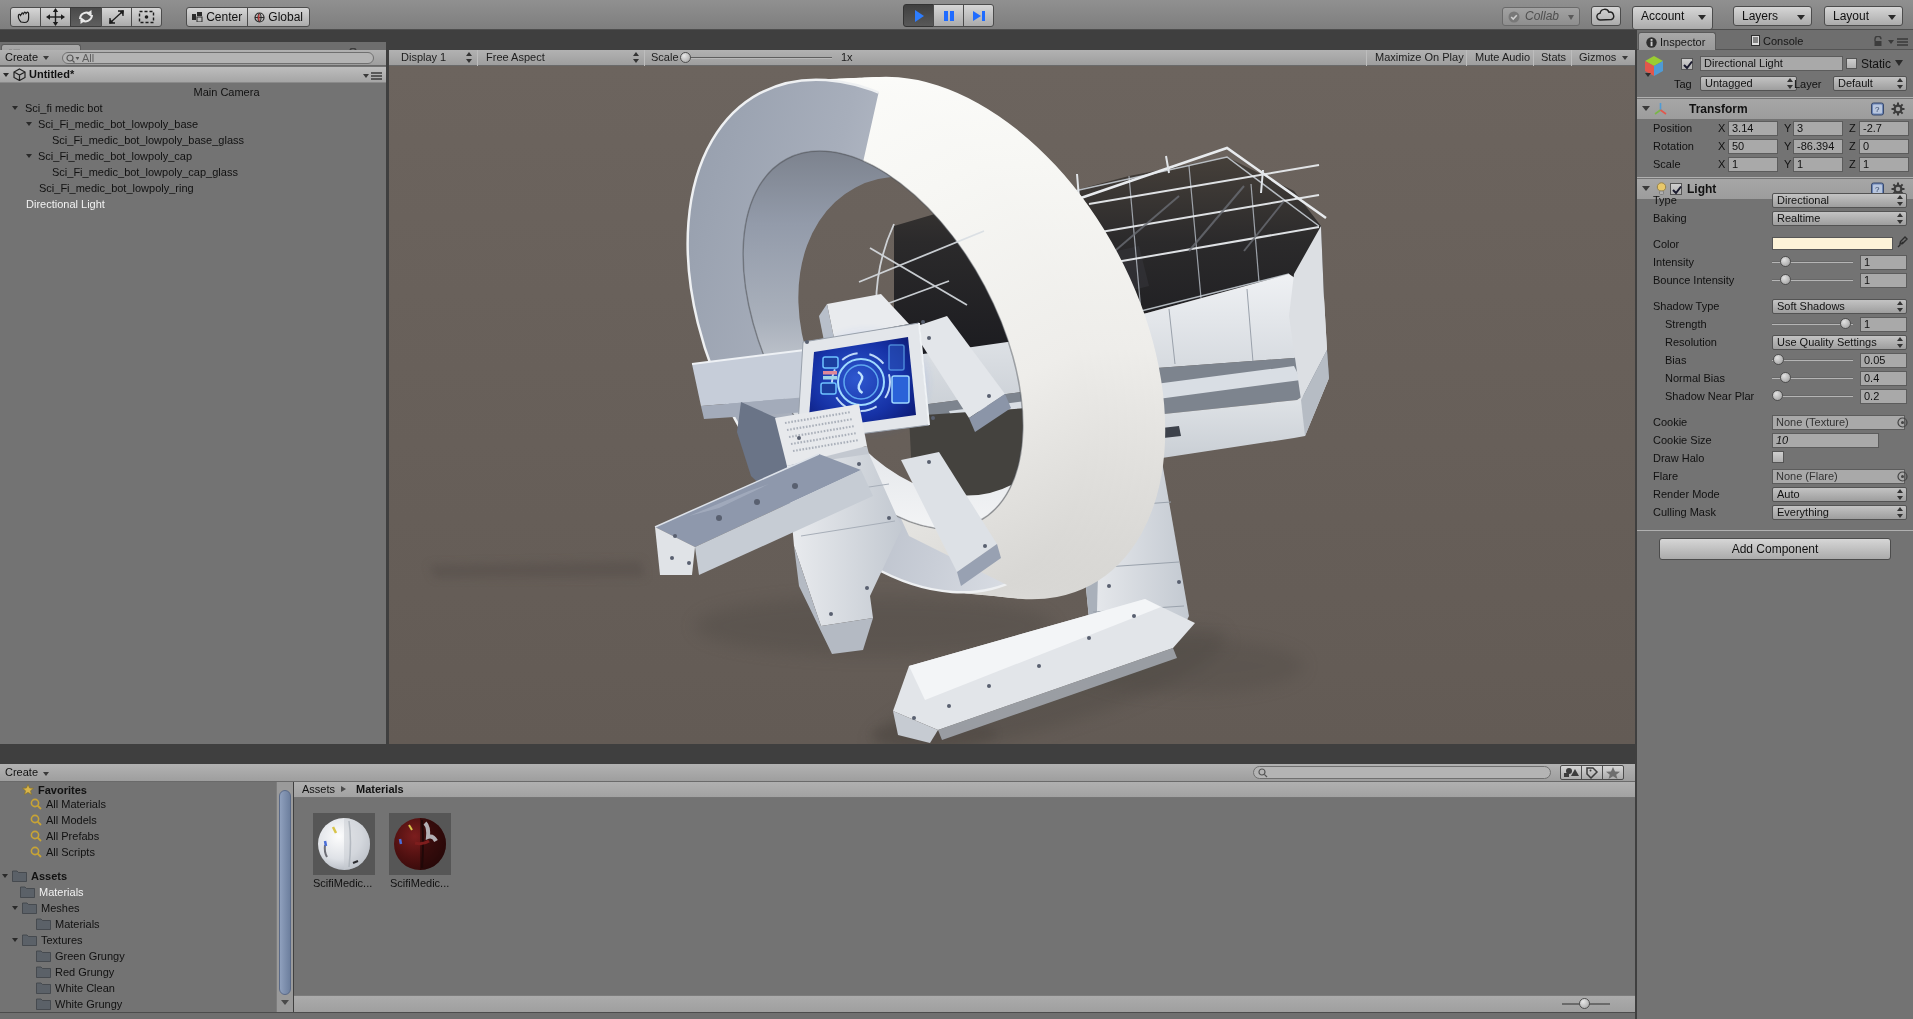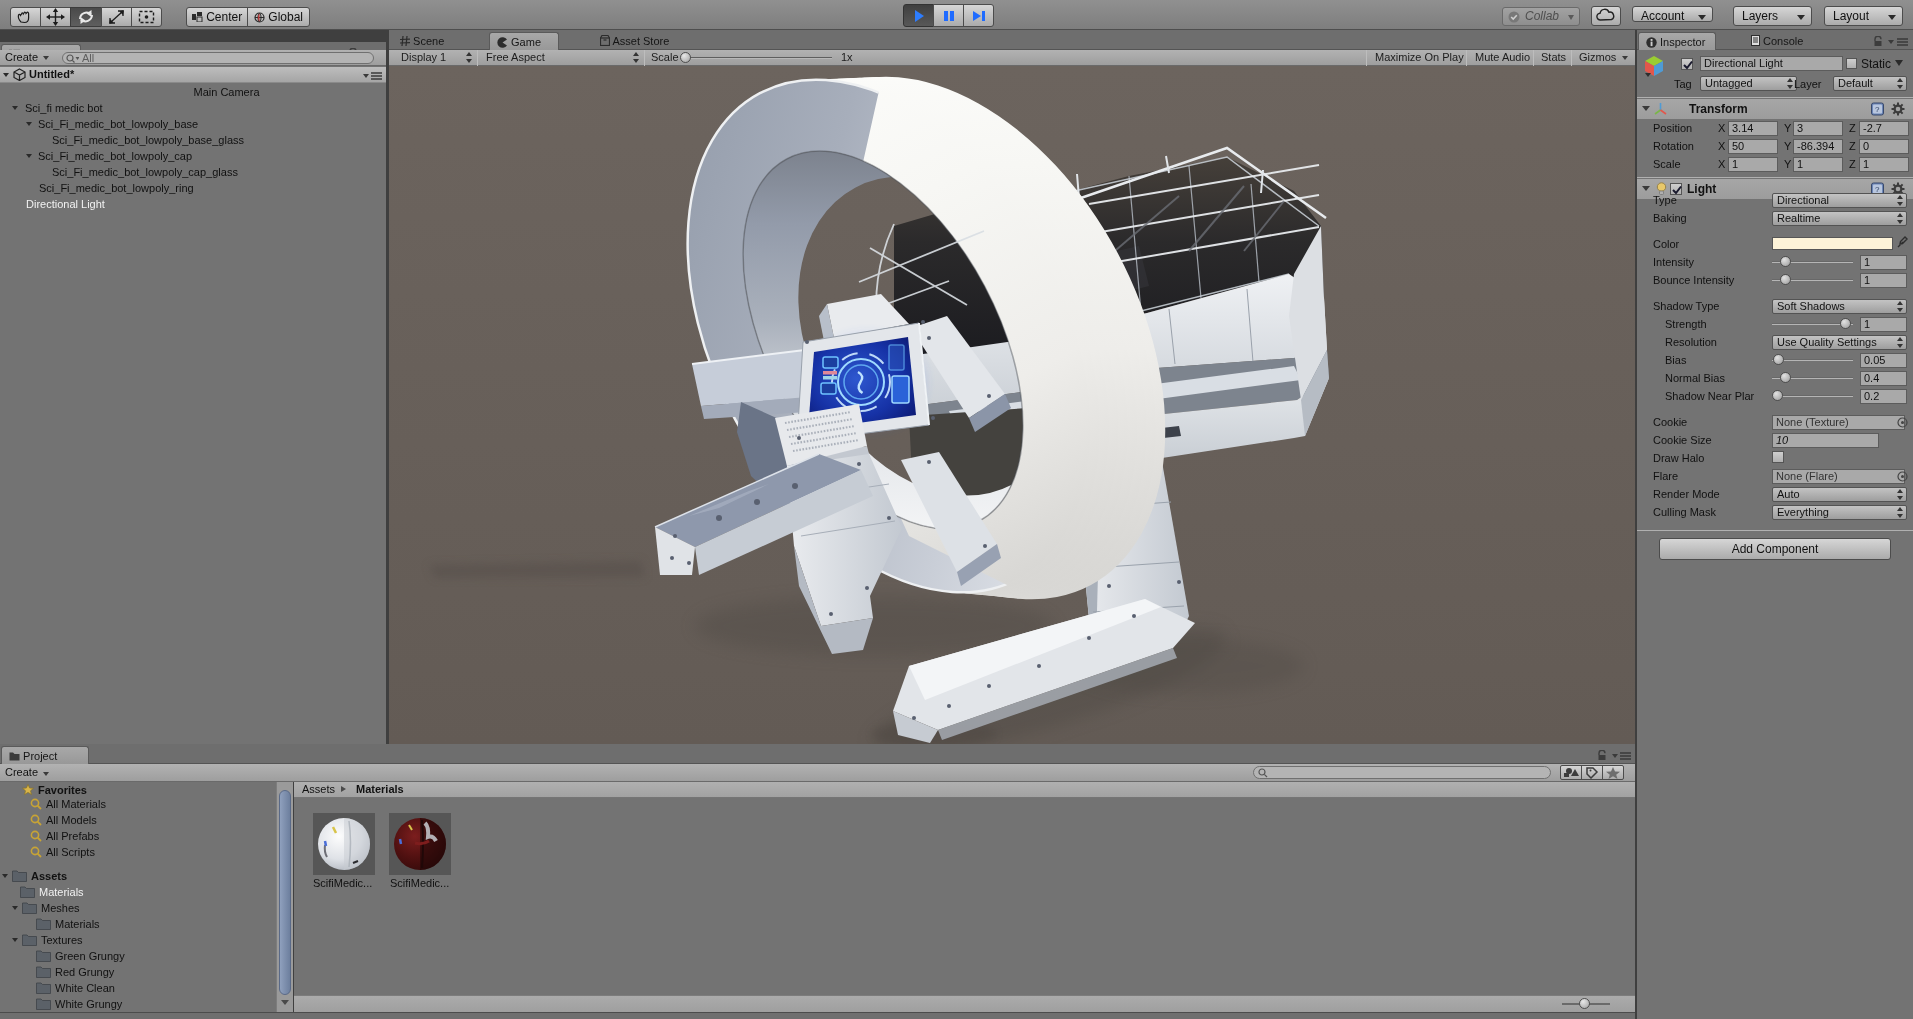--- a/index.html
+++ b/index.html
@@ -113,21 +113,21 @@
       <path d="M3.2 6 L5.2 8 L8.8 4.2" stroke="#cfcfcf" stroke-width="1.6" fill="none"></path>
     </svg>
  <span style="position:absolute;left:22px;font-style:italic;">Collab</span>
  <span class="tri d" style="position:absolute;right:5px;top:7px;border-top-color:#5a5a5a;border-left-width:3.5px;border-right-width:3.5px;border-top-width:5px;"></span>
 </div>
 <div class="abs btn" style="left:1591px;top:6px;width:30px;height:20px;border-radius:3px;">
  <svg width="28" height="18" viewBox="0 0 28 18">
       <path d="M8.5 13 a3.4 3.4 0 0 1 -0.4 -6.8 a4.6 4.6 0 0 1 8.8 -1 a3.9 3.9 0 0 1 2.6 7.3 Z" fill="none" stroke="#222" stroke-width="1.4"></path>
     </svg>
 </div>
-<div class="abs btn" style="left:1632px;top:6px;width:81px;height:16px;border-radius:3px;font-size:12px;line-height:18px;text-align:right;">
+<div class="abs btn" style="left:1632px;top:6px;width:81px;height:24px;border-radius:3px;font-size:12px;line-height:18px;text-align:right;">
  <span style="position:absolute;left:8px;">Account</span>
  <span class="tri d" style="position:absolute;right:6px;top:8px;border-left-width:4px;border-right-width:4px;border-top-width:5px;"></span>
 </div>
 <div class="abs btn" style="left:1733px;top:6px;width:79px;height:20px;border-radius:3px;font-size:12px;line-height:18px;">
  <span style="position:absolute;left:8px;">Layers</span>
  <span class="tri d" style="position:absolute;right:6px;top:8px;border-left-width:4px;border-right-width:4px;border-top-width:5px;"></span>
 </div>
 <div class="abs btn" style="left:1824px;top:6px;width:79px;height:20px;border-radius:3px;font-size:12px;line-height:18px;">
  <span style="position:absolute;left:8px;">Layout</span>
  <span class="tri d" style="position:absolute;right:6px;top:8px;border-left-width:4px;border-right-width:4px;border-top-width:5px;"></span>
@@ -193,44 +193,20 @@
   <div class="row" style="left:0;top:50px;width:386px;"><span class="tri d" style="margin-left:26px;border-left-width:3.5px;border-right-width:3.5px;border-top-width:4.5px;vertical-align:2px;"></span><span style="margin-left:6px;">Sci_Fi_medic_bot_lowpoly_base</span></div>
   <div class="row" style="left:0;top:66px;width:386px;"><span style="margin-left:52px;">Sci_Fi_medic_bot_lowpoly_base_glass</span></div>
   <div class="row" style="left:0;top:82px;width:386px;"><span class="tri d" style="margin-left:26px;border-left-width:3.5px;border-right-width:3.5px;border-top-width:4.5px;vertical-align:2px;"></span><span style="margin-left:6px;margin-top:36px;">Sci_Fi_medic_bot_lowpoly_cap</span></div>
   <div class="row" style="left:0;top:98px;width:386px;"><span style="margin-left:52px;">Sci_Fi_medic_bot_lowpoly_cap_glass</span></div>
   <div class="row" style="left:0;top:114px;width:386px;"><span style="margin-left:39px;">Sci_Fi_medic_bot_lowpoly_ring</span></div>
   <div class="row sel" style="left:0;top:130px;width:386px;"><span style="margin-left:26px;">Directional Light</span></div>
  </div>
 </div>
 
 <div class="abs" style="left:389px;top:30px;width:1246px;height:714px;">
- <div class="abs tabstrip" style="left:0;top:0;width:1246px;height:20px;">
-  <div class="tab" style="left:4px;width:70px;">
-   <svg width="10" height="10" viewBox="0 0 10 10" style="vertical-align:-1px">
-          <g stroke="#2c2c2c" stroke-width="1.2">
-            <line x1="3" y1="0" x2="2" y2="10"></line>
-            <line x1="7" y1="0" x2="6" y2="10"></line>
-            <line x1="0" y1="3.5" x2="10" y2="3.2"></line>
-            <line x1="0" y1="7" x2="10" y2="6.7"></line>
-          </g>
-        </svg>
-   Scene</div>
-  <div class="tab on" style="left:100px;width:70px;">
-   <svg width="11" height="11" viewBox="0 0 11 11" style="vertical-align:-2px">
-          <path d="M5.5 5.5 L10 2.5 A5.3 5.3 0 1 0 10 8.5 Z" fill="#2c2c2c"></path>
-        </svg>
-   Game</div>
-  <div class="tab" style="left:204px;width:90px;">
-   <svg width="10" height="11" viewBox="0 0 10 11" style="vertical-align:-1px">
-          <rect x="0.5" y="3" width="9" height="7.5" fill="none" stroke="#2c2c2c" stroke-width="1.2"></rect>
-          <path d="M0.5 3 L2 0.5 L8 0.5 L9.5 3" fill="none" stroke="#2c2c2c" stroke-width="1.2"></path>
-          <line x1="3.5" y1="5" x2="6.5" y2="5" stroke="#2c2c2c" stroke-width="1.2"></line>
-        </svg>
-   Asset Store</div>
- </div>
  <div class="abs toolrow" style="left:0;top:20px;width:1246px;height:16px;">
   <span style="position:absolute;left:12px;top:1px;color:#1c1c1c;">Display 1</span>
   <svg width="8" height="11" viewBox="0 0 8 11" style="position:absolute;left:76px;top:2px;">
         <path d="M4 0 L7 4 H1 Z M4 11 L1 7 H7 Z" fill="#333"></path>
       </svg>
   <div class="abs" style="left:88px;top:0;width:1px;height:16px;background:#7e7e7e;border-right:1px solid #bdbdbd;"></div>
   <span style="position:absolute;left:97px;top:1px;color:#1c1c1c;">Free Aspect</span>
   <svg width="8" height="11" viewBox="0 0 8 11" style="position:absolute;left:243px;top:2px;">
         <path d="M4 0 L7 4 H1 Z M4 11 L1 7 H7 Z" fill="#333"></path>
       </svg>
@@ -699,39 +675,20 @@
   <span class="ilbl" style="left:16px;top:454px;">Culling Mask</span>
   <div class="dd" style="left:135px;top:455px;width:135px;">Everything<svg width="8" height="11" viewBox="0 0 8 11" style="position:absolute;right:2px;top:1px;">
           <path d="M4 0 L7 4 H1 Z M4 11 L1 7 H7 Z" fill="#333"></path>
         </svg></div>
   <div class="seprow" style="top:480px;"></div>
   <div class="abs btn" style="left:22px;top:488px;width:232px;height:22px;border-radius:3px;text-align:center;line-height:20px;font-size:12px;">Add Component</div>
  </div>
 </div>
 
 <div class="abs" style="left:0;top:744px;width:1635px;height:275px;">
- <div class="abs tabstrip" style="left:0;top:0;width:1635px;height:20px;">
-  <div class="tab on" style="left:1px;width:88px;">
-   <svg width="11" height="10" viewBox="0 0 11 10" style="vertical-align:-1px">
-          <path d="M0.5 9.5 V1.5 H4 L5.5 3 H10.5 V9.5 Z" fill="#3a3a3a"></path>
-        </svg>
-   Project</div>
-  <svg width="10" height="11" viewBox="0 0 10 11" style="position:absolute;right:28px;top:6px;">
-        <path d="M2 5 V3.2 A3 3 0 0 1 8 3.2" fill="none" stroke="#3c3c3c" stroke-width="1.4"></path>
-        <rect x="1.5" y="5" width="7" height="5" fill="#3c3c3c"></rect>
-      </svg>
-  <span class="tri d" style="position:absolute;right:17px;top:10px;border-left-width:3px;border-right-width:3px;border-top-width:4px;border-top-color:#3a3a3a;"></span>
-  <svg width="11" height="8" viewBox="0 0 11 8" style="position:absolute;right:4px;top:8px;">
-        <g stroke="#3a3a3a" stroke-width="1.5">
-          <line x1="0" y1="1" x2="11" y2="1"></line>
-          <line x1="0" y1="4" x2="11" y2="4"></line>
-          <line x1="0" y1="7" x2="11" y2="7"></line>
-        </g>
-      </svg>
- </div>
  <div class="abs toolrow" style="left:0;top:20px;width:1635px;height:18px;">
   <span style="position:absolute;left:5px;top:2px;font-size:11px;">Create</span>
   <span class="tri d" style="position:absolute;left:43px;top:8px;border-left-width:3px;border-right-width:3px;border-top-width:4px;border-top-color:#3a3a3a;"></span>
   <div class="abs" style="left:1253px;top:2px;width:298px;height:13px;background:#b4b4b4;border:1px solid #707070;border-radius:7px;">
    <svg width="10" height="10" viewBox="0 0 10 10" style="position:absolute;left:4px;top:1px;">
           <circle cx="4" cy="4" r="3" fill="none" stroke="#555" stroke-width="1.2"></circle>
           <line x1="6.3" y1="6.3" x2="9" y2="9" stroke="#555" stroke-width="1.2"></line>
         </svg>
   </div>
   <div class="abs btn" style="left:1560px;top:1px;width:22px;height:15px;border-radius:2px 0 0 2px;"><svg width="20" height="13" viewBox="0 0 20 13">

